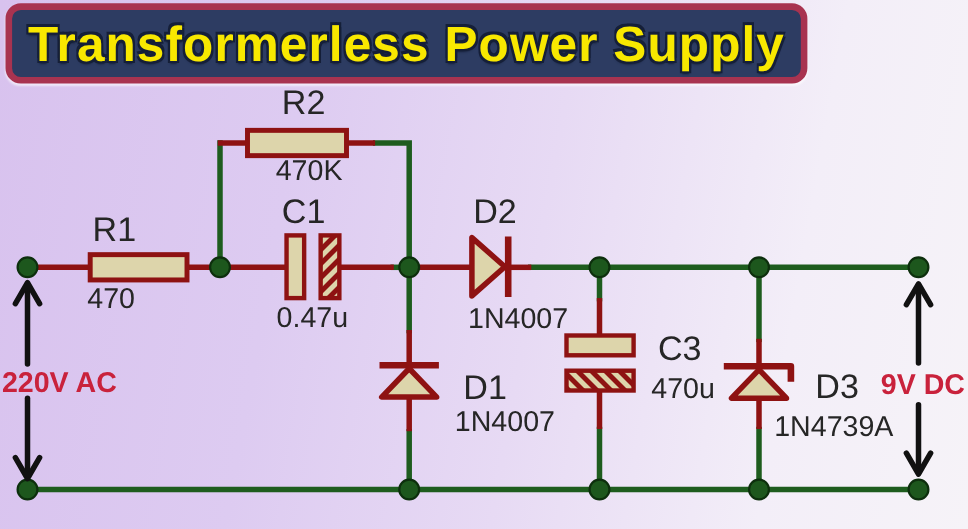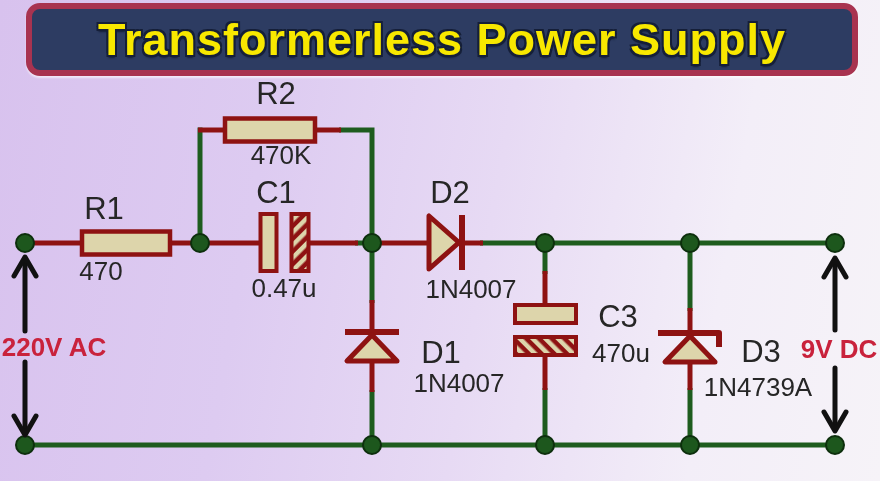--- a/index.html
+++ b/index.html
@@ -4,28 +4,27 @@
 <style>
   html,body{margin:0;padding:0;}
   .stage{
     position:relative;
     width:880px;height:481px;
     overflow:hidden;
     background:linear-gradient(100deg,#d8c2ee 0%,#ddcbf1 30%,#e7daf4 55%,#f3eef8 80%,#f6f3f8 100%);
     font-family:"Liberation Sans",sans-serif;
   }
   .banner{
-    position:absolute;left:5px;top:3px;width:832px;height:73px;
+    position:absolute;left:5px;top:3px;width:729px;height:73px;
     box-sizing:border-box;
     background:#2d3c62;
     border:6px solid #a83350;
     border-radius:14px;
     display:flex;align-items:center;justify-content:center;
     box-shadow:0 2px 2px rgba(255,255,255,0.6);
-    margin-left:21px;
   }
   .banner-text{
     color:#f8e800;
     font-size:45px;
     font-weight:bold;
     letter-spacing:1px;
     text-shadow:2px 2px 0 #151f38,-2px -2px 0 #151f38,2px -2px 0 #151f38,-2px 2px 0 #151f38,0 3px 2px #151f38;
     white-space:nowrap;
   }
   svg.circuit{position:absolute;left:0;top:0;}

